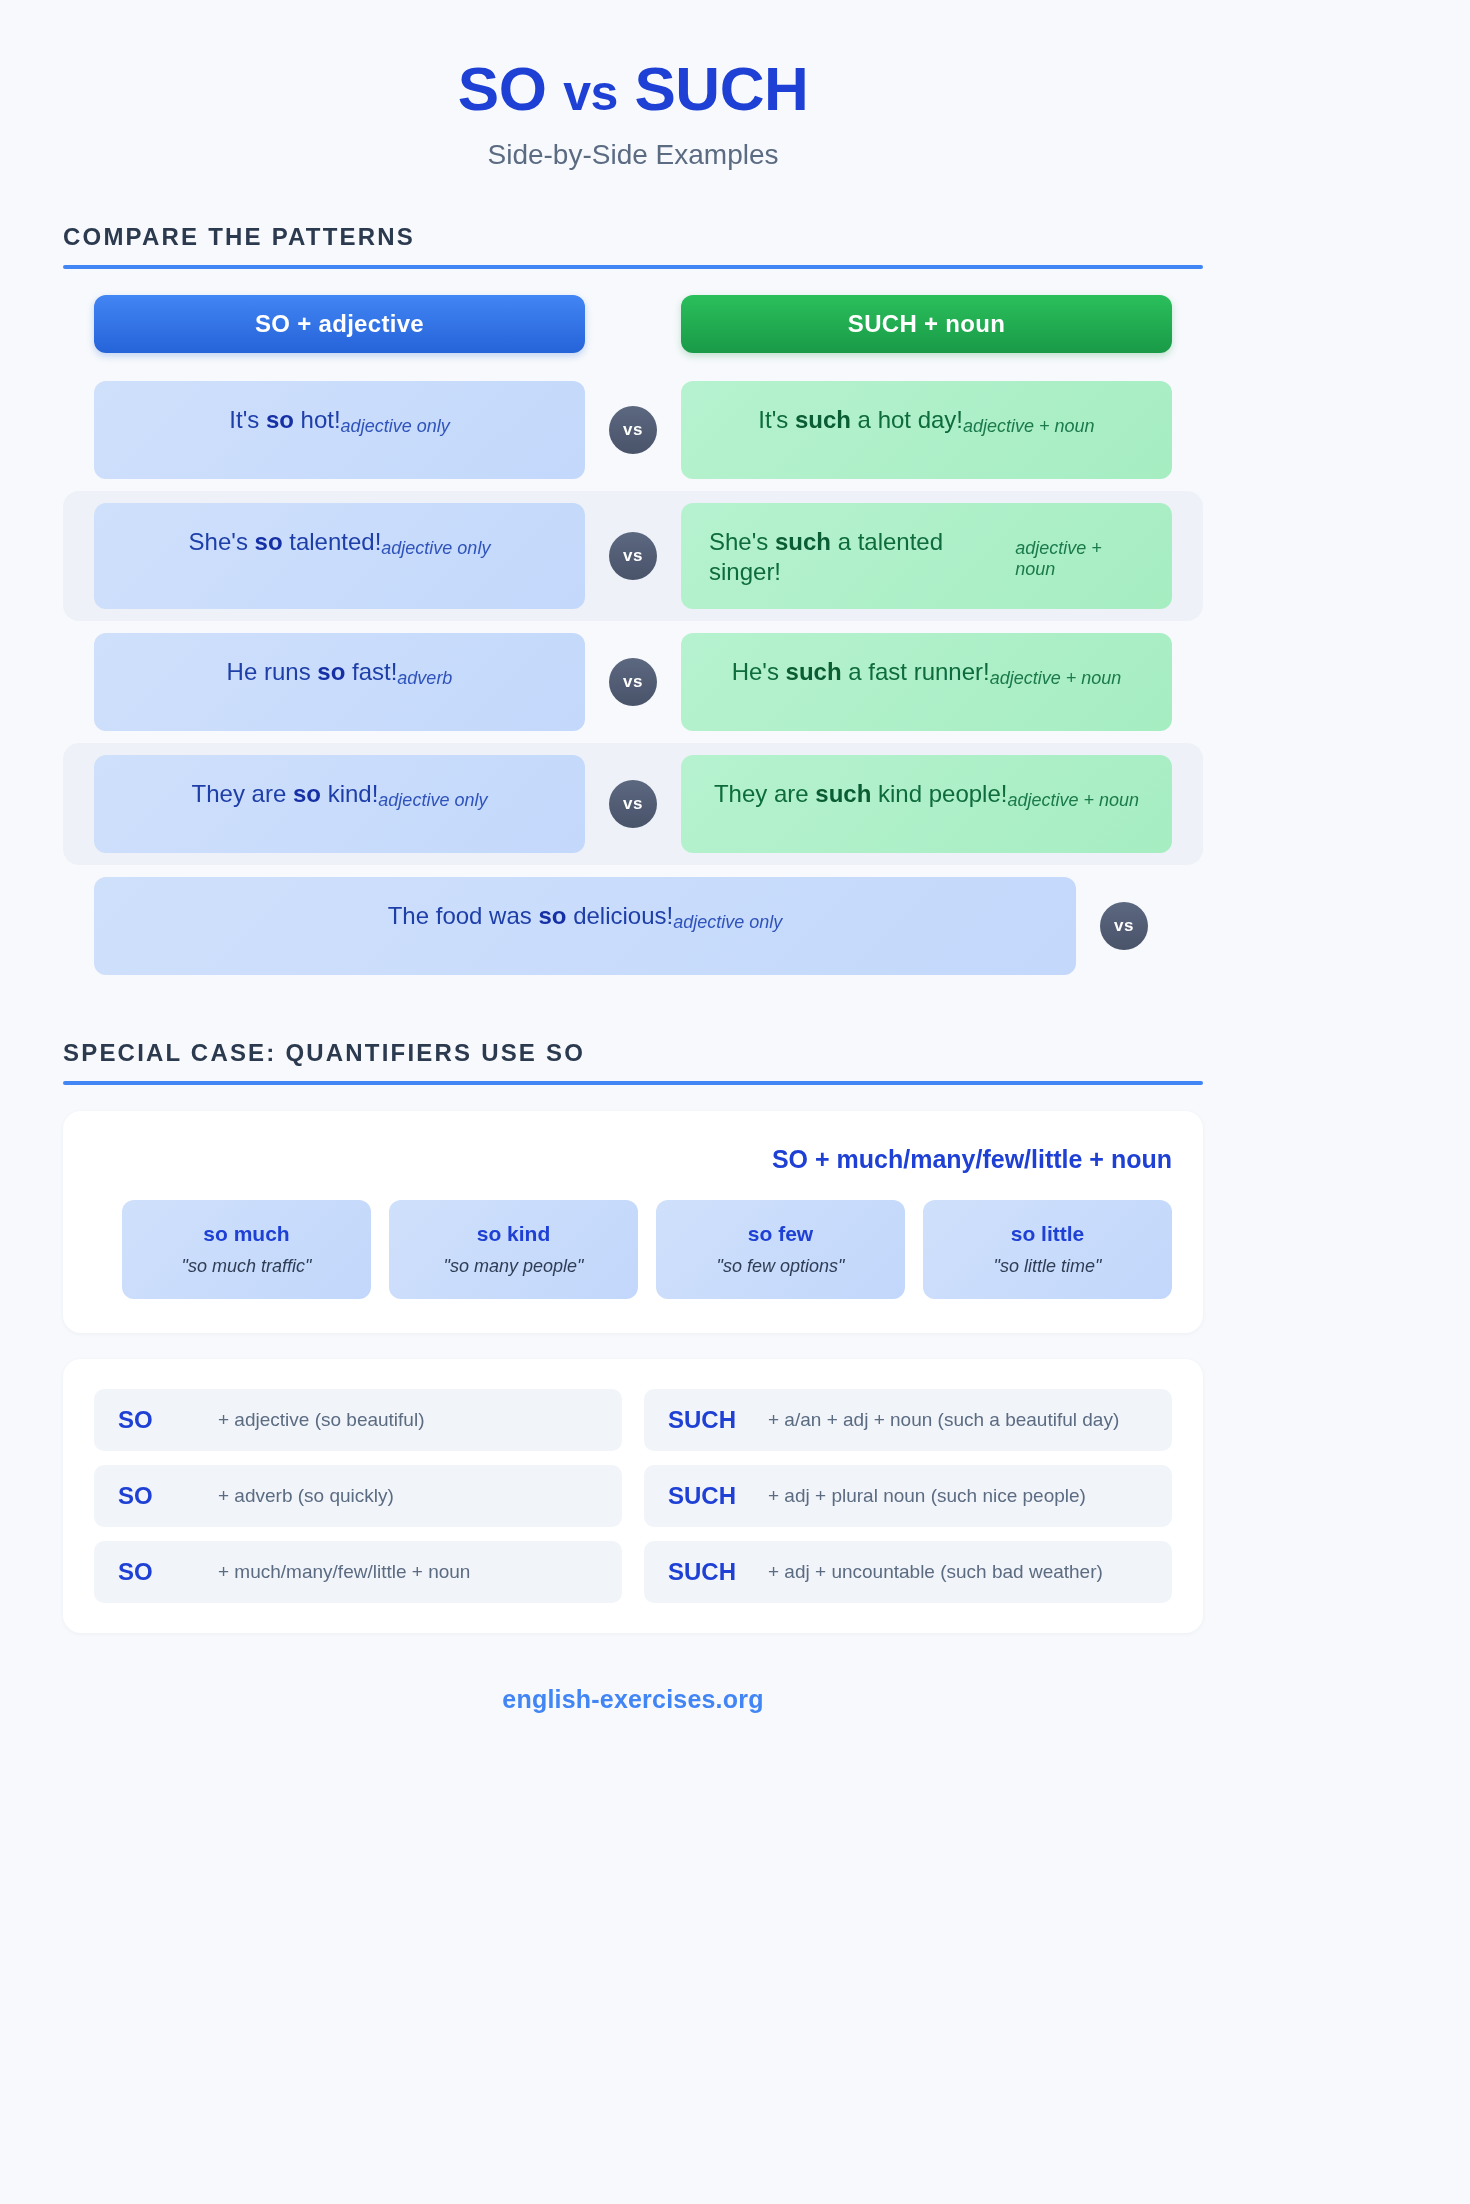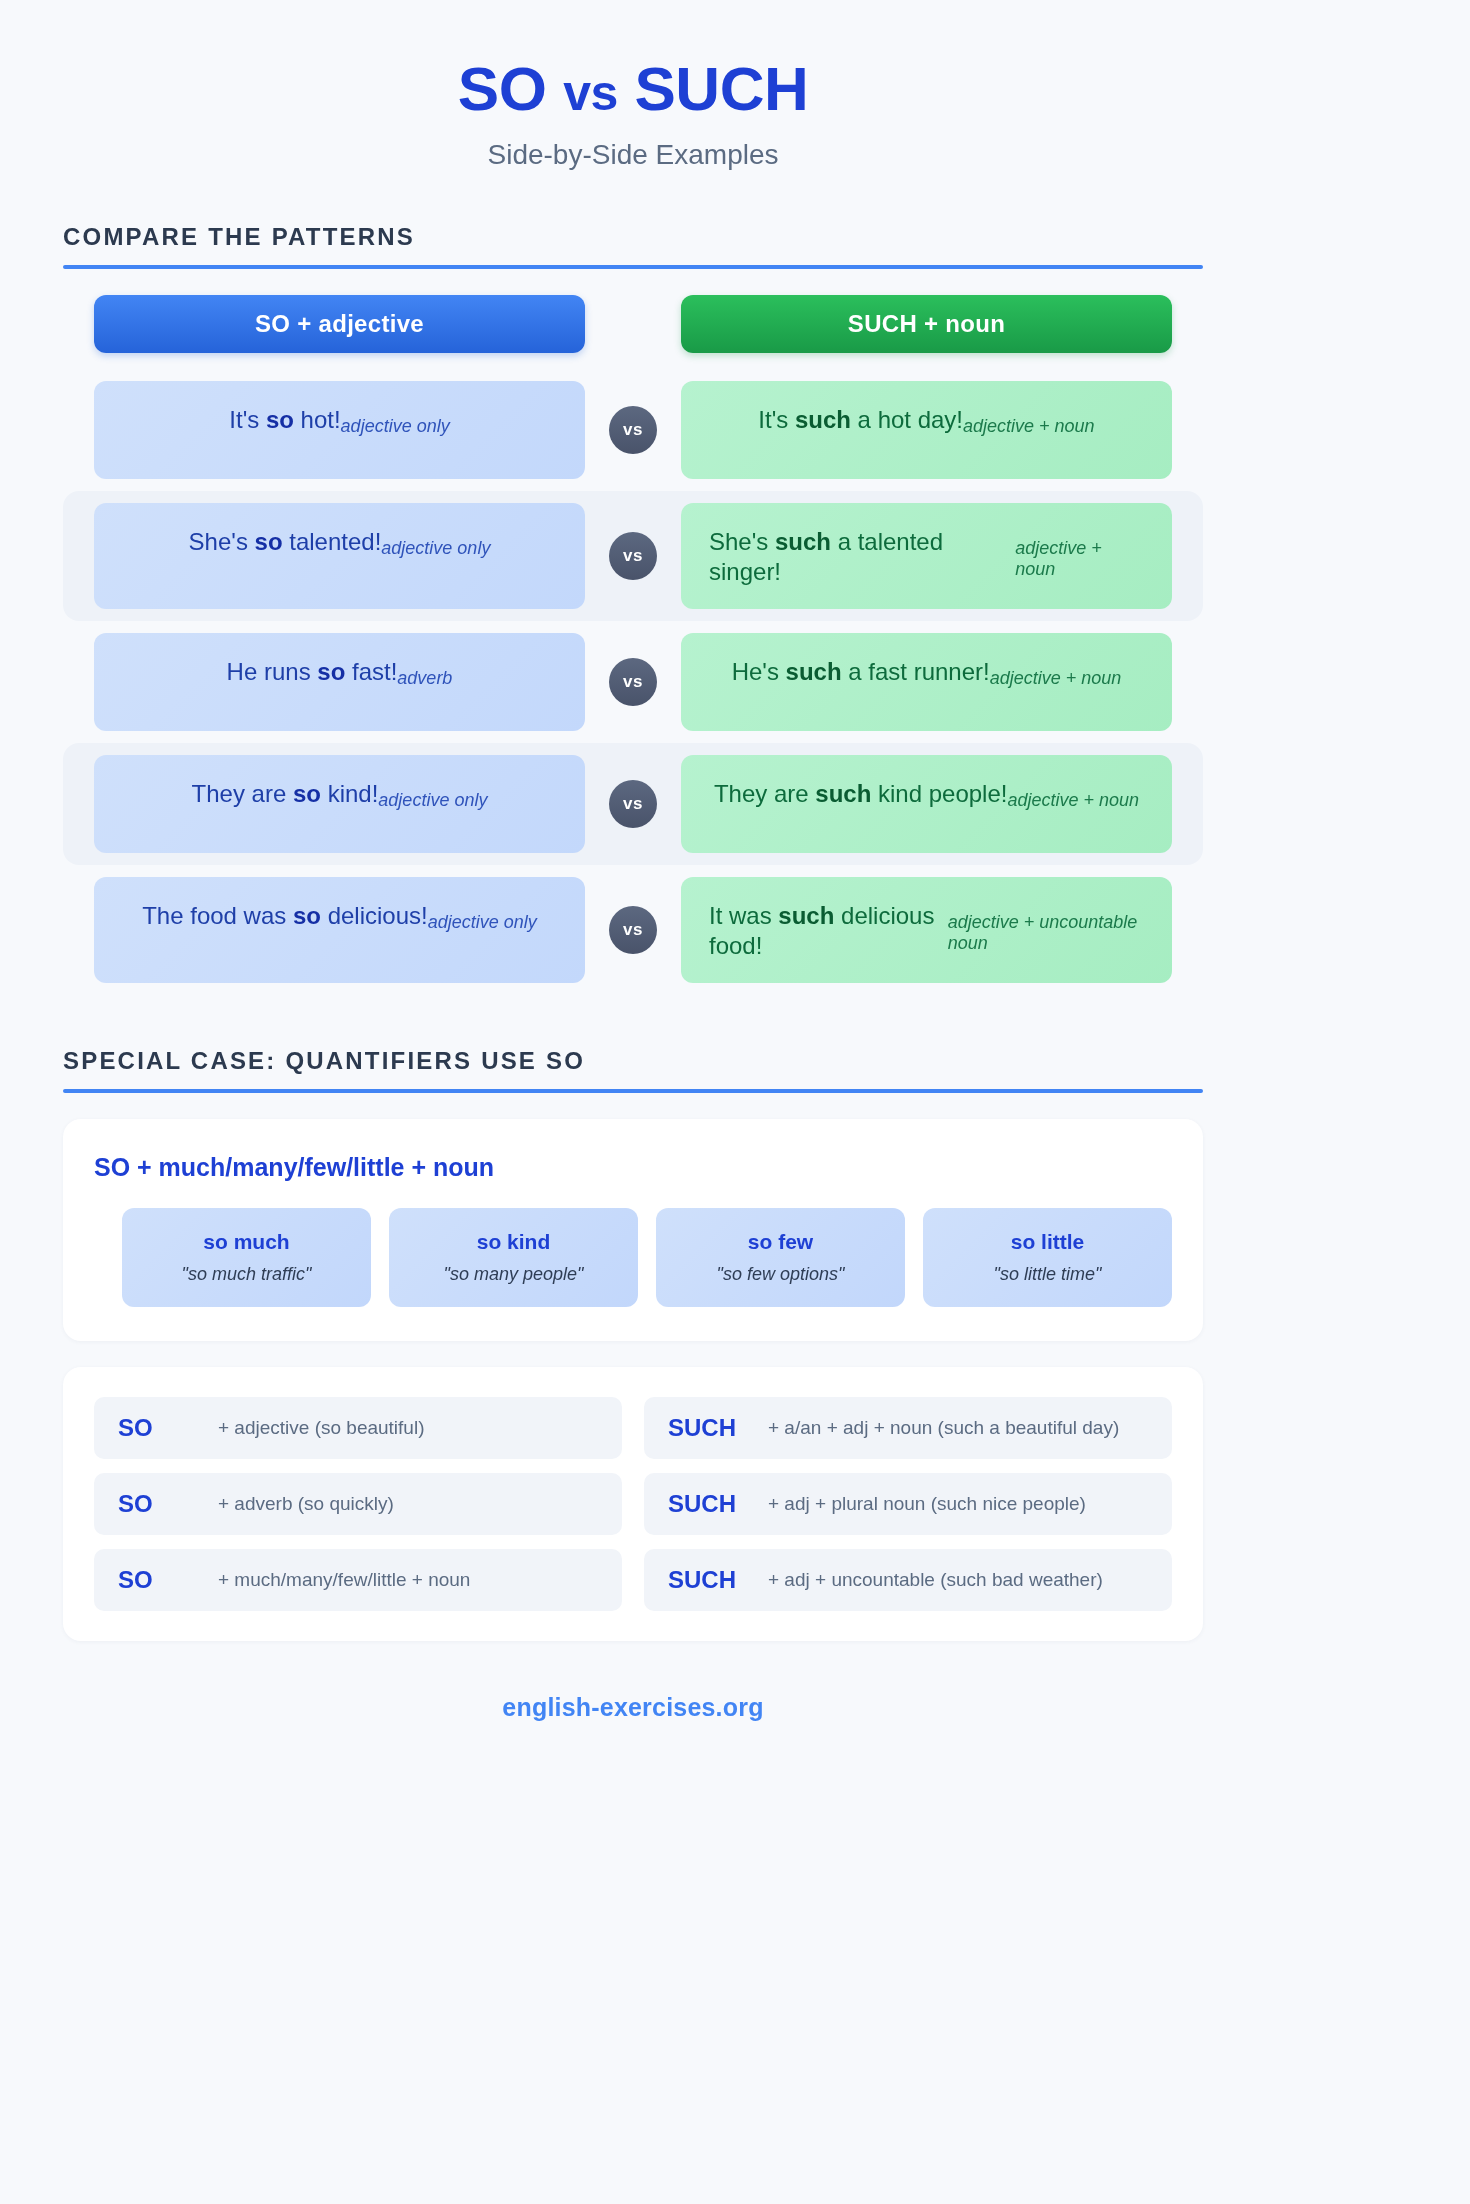--- a/index.html
+++ b/index.html
@@ -158,21 +158,21 @@
 
   
   .panel {
     margin-top: 26px;
     background: #ffffff;
     border-radius: 18px;
     padding: 34px 31px 34px 31px;
     box-shadow: 0 1px 4px rgba(30,50,90,0.05);
   }
   .panel-title {
-    text-align: left;
+    text-align: right;
     font-size: 25px;
     font-weight: 700;
     color: #1e40d4;
     margin-bottom: 26px;
   }
   .quant-grid {
     display: flex;
     gap: 18px;
     margin-left: 28px;
   }
@@ -318,24 +318,20 @@
         </div>
       </div>
       <div class="example-row">
         <div class="card blue">
           <div class="card-sentence">The food was <b>so</b> delicious!</div>
           <div class="card-note">adjective only</div>
         </div>
         <div class="vs-wrap">
           <div class="vs-badge">vs</div>
         </div>
-        <div class="card green">
-          <div class="card-sentence">It was <b>such</b> delicious food!</div>
-          <div class="card-note">adjective + uncountable noun</div>
-        </div>
       </div>
     </div>
 
   <div class="section-head">
     <div class="section-title">SPECIAL CASE: QUANTIFIERS USE SO</div>
     <div class="section-rule"></div>
   </div>
 
   <div class="panel">
     <div class="panel-title">SO + much/many/few/little + noun</div>

